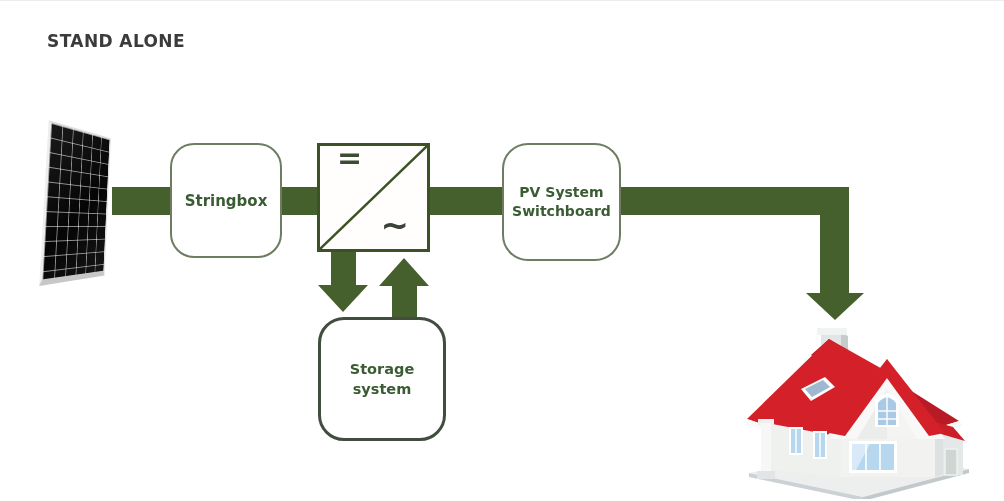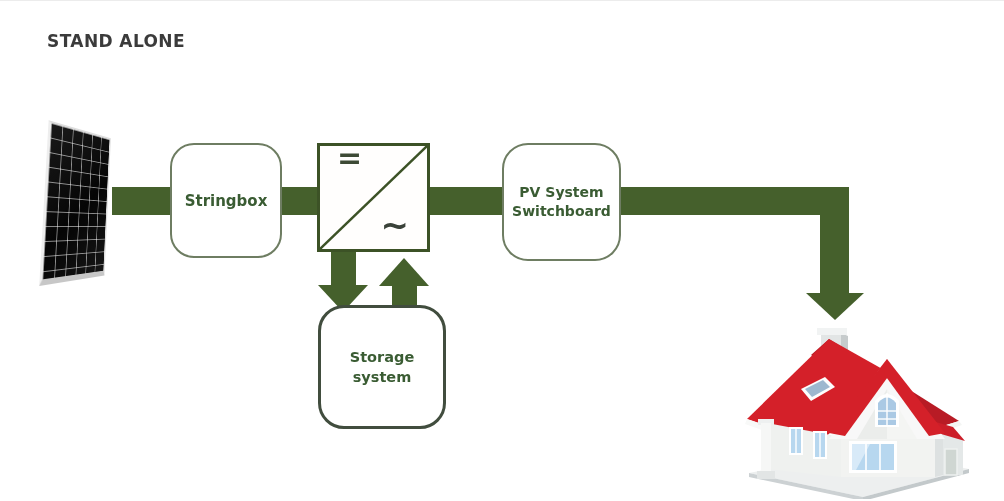--- a/index.html
+++ b/index.html
@@ -44,21 +44,21 @@
   }
   #stringbox{
     left:170px;top:142px;width:108px;height:111px;border:2px solid #6e7d62;
     border-radius:24px;font-size:15px;
   }
   #switchboard{
     left:502px;top:142px;width:115px;height:114px;border:2px solid #6e7d62;
     border-radius:26px;font-size:14px;line-height:19px;
   }
   #storage{
-    left:318px;top:304px;width:122px;height:118px;border:3px solid #414d3e;
+    left:318px;top:316px;width:122px;height:118px;border:3px solid #414d3e;
     border-radius:26px;font-size:14.5px;line-height:20px;
   }
   #inverter{
     left:317px;top:142px;width:107px;height:103px;border:3px solid #3c5226;
     background:#fffefd;z-index:2;
   }
   #inverter svg{position:absolute;left:0;top:0;}
   #inverter .dc{
     position:absolute;left:17px;top:-6px;font-size:30px;font-weight:700;color:#3d4a35;
   }

